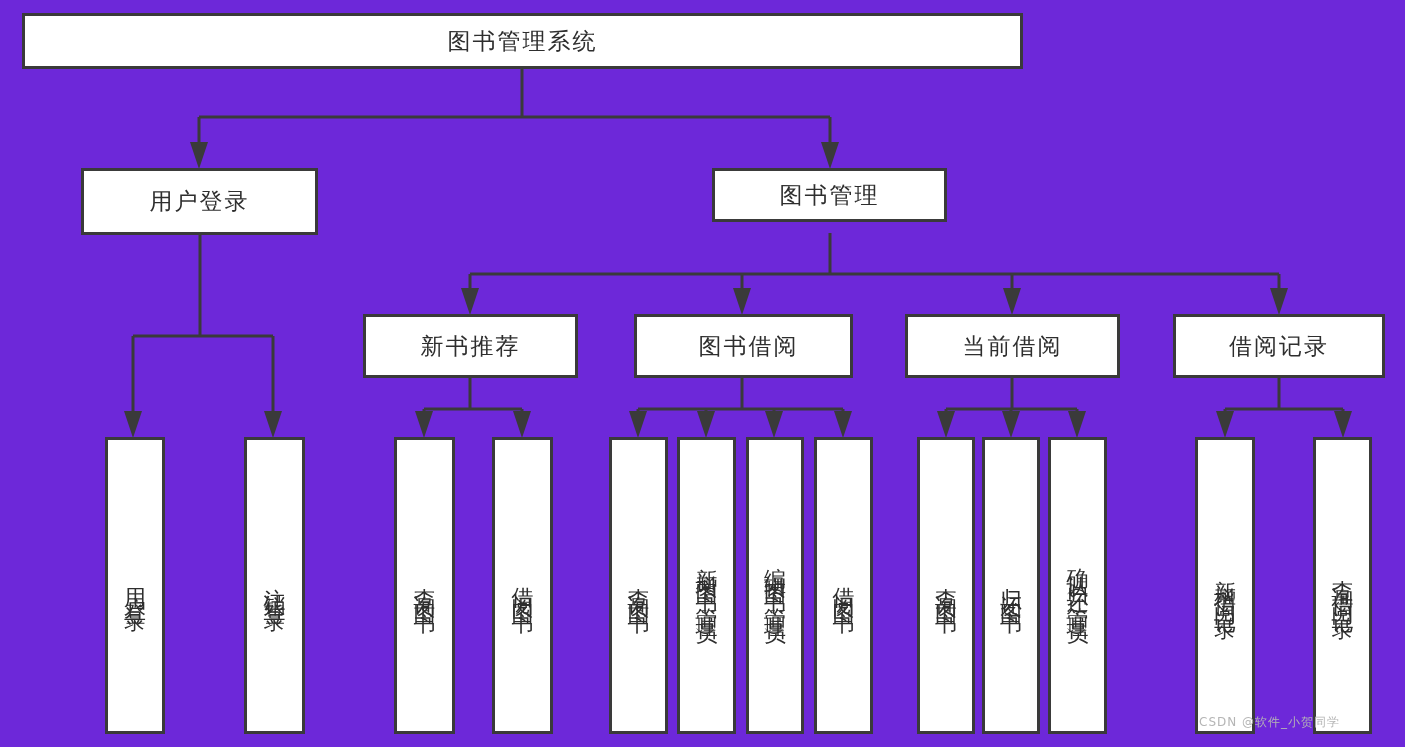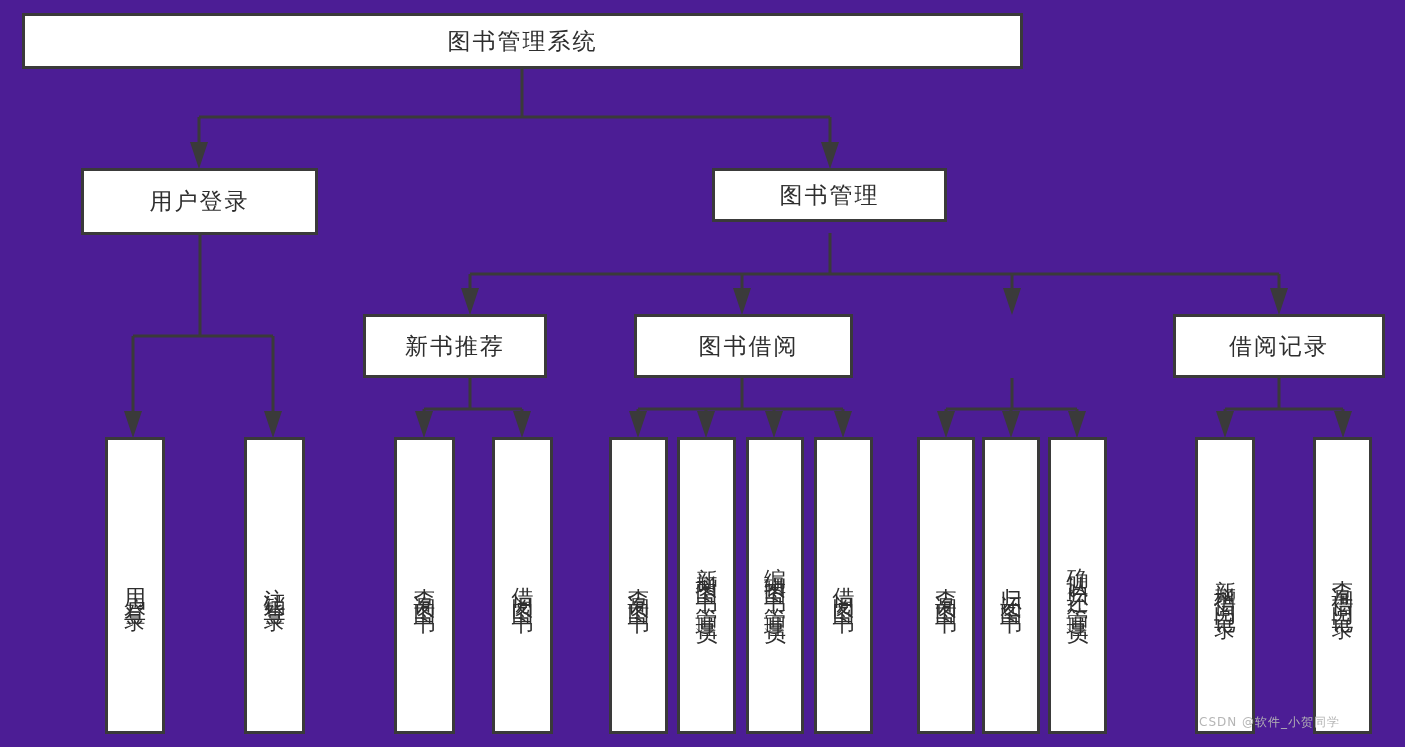--- a/index.html
+++ b/index.html
@@ -1,17 +1,17 @@
 <!DOCTYPE html>
 <html><head>
 <meta charset="utf-8">
 <style>
   html,body{margin:0;padding:0;background:#ffffff;}
   .stage{
-    position:relative;width:1405px;height:747px;background:#4c1d95;overflow:hidden;
+    position:relative;width:1405px;height:747px;background:#6d28d9;overflow:hidden;
     font-family:"DejaVu Sans","Liberation Sans",sans-serif;
   }
   .connectors{position:absolute;left:0;top:0;z-index:0;}
   .node{
     position:absolute;box-sizing:border-box;background:#ffffff;
     border:3px solid #3a3a3a;color:#2e2e2e;
     display:flex;align-items:center;justify-content:center;
     z-index:1;
   }
   .h-node{font-size:23px;letter-spacing:2px;white-space:nowrap;}
@@ -67,22 +67,23 @@
       <polygon points="1216,411 1234,411 1225,438"></polygon>
       <polygon points="1334,411 1352,411 1343,438"></polygon>
     </g>
   </svg>
 
   <div class="node h-node" style="left:22px;top:13px;width:1001px;height:56px;">图书管理系统</div>
 
   <div class="node h-node" style="left:81px;top:168px;width:237px;height:67px;">用户登录</div>
   <div class="node h-node" style="left:712px;top:168px;width:235px;height:54px;">图书管理</div>
 
-  <div class="node h-node" style="left:363px;top:314px;width:184px;height:64px;">新书推荐</div>
+  <div class="node h-node" style="left:363px;top:314px;width:215px;height:64px;">新书推荐</div>
   <div class="node h-node" style="left:634px;top:314px;width:219px;height:64px;padding-left:10px;">图书借阅</div>
+  <div class="node h-node" style="left:905px;top:314px;width:215px;height:64px;">当前借阅</div>
   <div class="node h-node" style="left:1173px;top:314px;width:212px;height:64px;">借阅记录</div>
 
   <div class="node v-node" style="left:105px;top:437px;width:60px;height:297px;">用户登录</div>
   <div class="node v-node" style="left:244px;top:437px;width:61px;height:297px;">注销登录</div>
 
   <div class="node v-node" style="left:394px;top:437px;width:61px;height:297px;">查询图书</div>
   <div class="node v-node" style="left:492px;top:437px;width:61px;height:297px;">借阅图书</div>
 
   <div class="node v-node" style="left:609px;top:437px;width:59px;height:297px;">查询图书</div>
   <div class="node v-node" style="left:677px;top:437px;width:59px;height:297px;">新增图书（管理员）</div>

